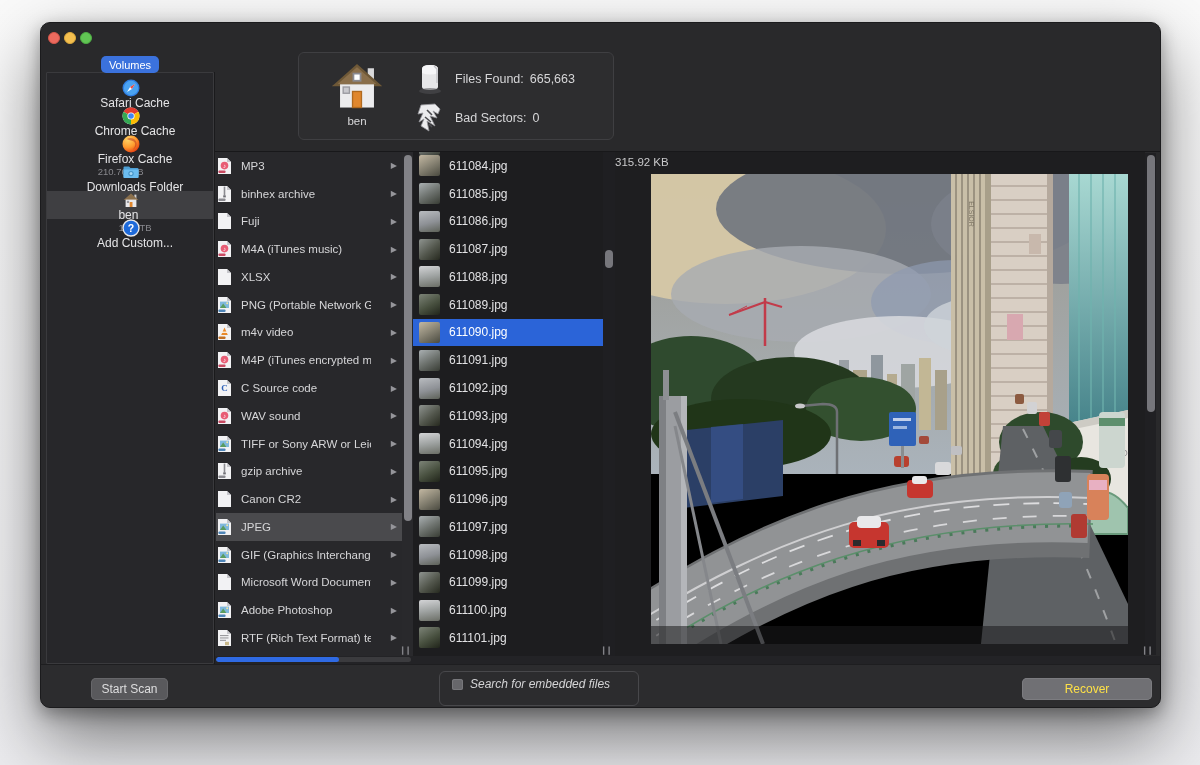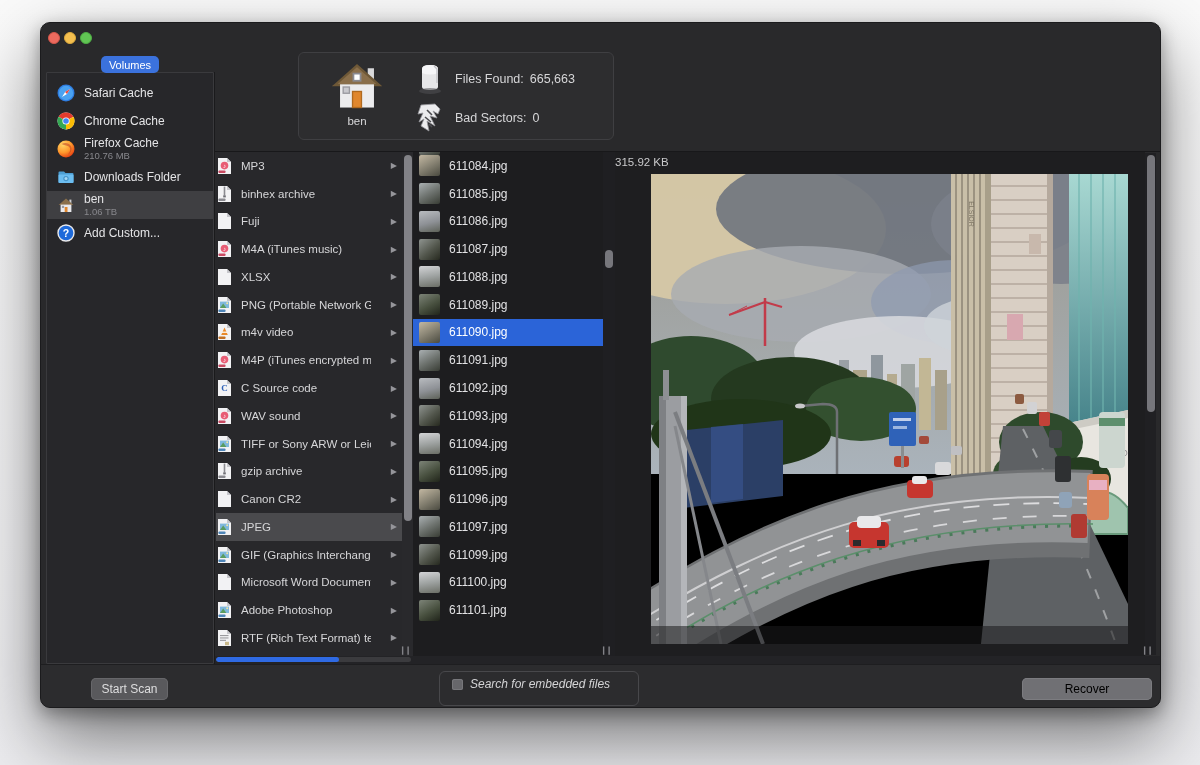--- a/index.html
+++ b/index.html
@@ -26,21 +26,21 @@
     background:#3b72dd; border-radius:5px; color:#fff; font-size:11px;
     display:flex; align-items:center; justify-content:center; z-index:5;
   }
 
   
   .sidebar {
     position:absolute; left:5px; top:49px; width:168px; height:592px;
     background:#27272a; border:1px solid #3a3a3d; border-radius:1px;
     padding-top:6px; overflow:hidden;
   }
-  .sb-item { position:relative; height:28px; display:flex; align-items:center; padding-left:10px; }
+  .sb-item { position:relative; height:28px; display:flex; align-items:center; padding-left:10px;flex-direction:column; }
   .sb-item.selected { background:#3f3f42; }
   .sb-icon { width:18px; height:18px; flex:0 0 18px; margin-right:9px; }
   .sb-icon svg { width:18px; height:18px; display:block; }
   .sb-texts { display:flex; flex-direction:column; line-height:1.05; }
   .sb-label { font-size:12px; color:#e4e4e6; }
   .sb-sub { font-size:9.5px; color:#88888d; margin-top:1px; }
 
   .vsep { position:absolute; left:173px; top:49px; width:1px; height:637px; background:#1a1a1c; }
 
   
@@ -115,21 +115,21 @@
   .grip { position:absolute; width:10px; height:8px; top:624px; color:#828287; font-size:7px; letter-spacing:0px; text-align:center; line-height:8px; }
 
   
   .bottombar { position:absolute; left:0; top:641px; width:1121px; height:45px; background:#2c2c2e; border-top:1px solid #1e1e20; }
   .btn {
     position:absolute; height:22px; border:none; border-radius:5px;
     font-family:"Liberation Sans", sans-serif; font-size:12px; color:#dededf;
     display:flex; align-items:center; justify-content:center; cursor:default;
   }
   .btn.start { left:50px; top:13px; width:77px; background:#59595c; box-shadow:inset 0 0 0 1px #67676a; }
-  .btn.recover { left:981px; top:13px; width:130px; background:#707074; color:#000000; box-shadow:inset 0 0 0 1px #7c7c80; }
+  .btn.recover { left:981px; top:13px; width:130px; background:#707074; color:#fde047; box-shadow:inset 0 0 0 1px #7c7c80; }
   .embed-box {
     position:absolute; left:398px; top:6px; width:200px; height:35px;
     border:1px solid #48484b; border-radius:6px;font-style:italic;
   }
   .checkbox {
     position:absolute; left:12px; top:7px; width:11px; height:11px;
     background:#67676b; border-radius:2.5px; box-shadow:inset 0 0 0 1px #77777b;
   }
   .embed-label { position:absolute; left:30px; top:5px; font-size:12px; color:#d4d4d6; white-space:nowrap; }
 </style>
@@ -560,20 +560,24 @@
         <span class="thumb-img tv5"></span>
         <span class="file-label">611095.jpg</span>
       </div>
       <div class="file-row">
         <span class="thumb-img tv0"></span>
         <span class="file-label">611096.jpg</span>
       </div>
       <div class="file-row">
         <span class="thumb-img tv1"></span>
         <span class="file-label">611097.jpg</span>
+      </div>
+      <div class="file-row">
+        <span class="thumb-img tv2"></span>
+        <span class="file-label">611098.jpg</span>
       </div>
       <div class="file-row">
         <span class="thumb-img tv3"></span>
         <span class="file-label">611099.jpg</span>
       </div>
       <div class="file-row">
         <span class="thumb-img tv4"></span>
         <span class="file-label">611100.jpg</span>
       </div>
       <div class="file-row">

